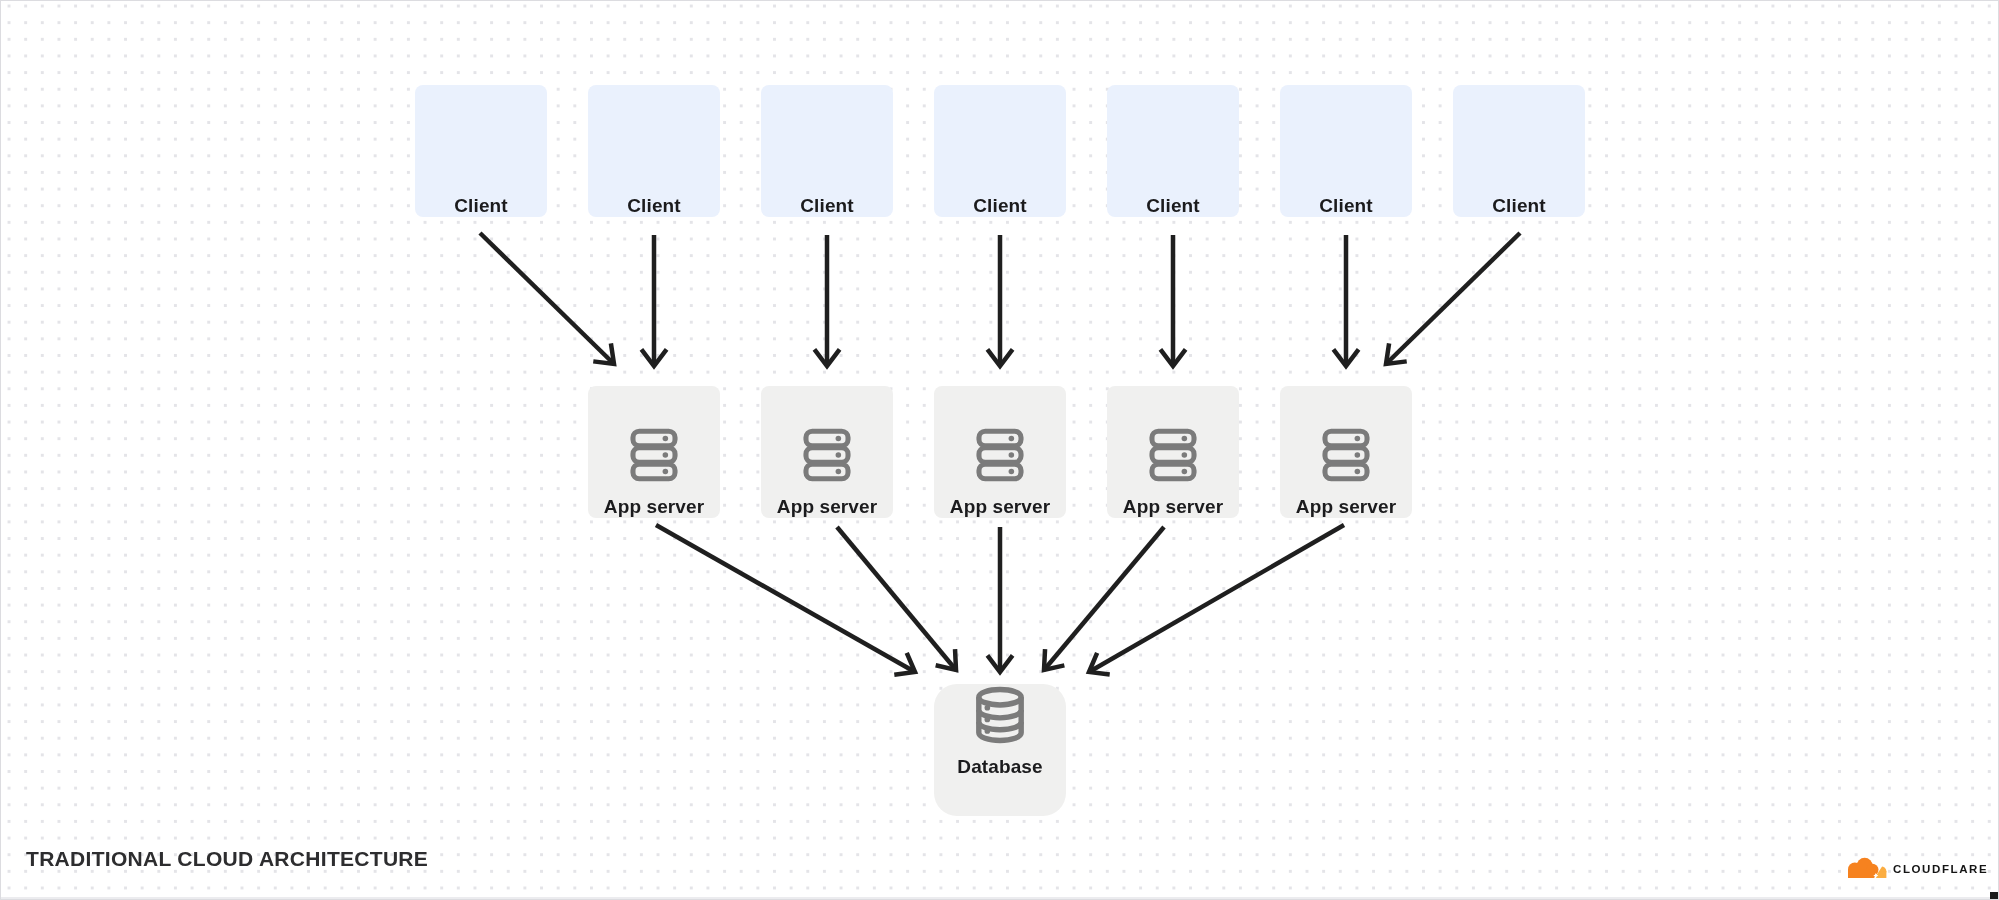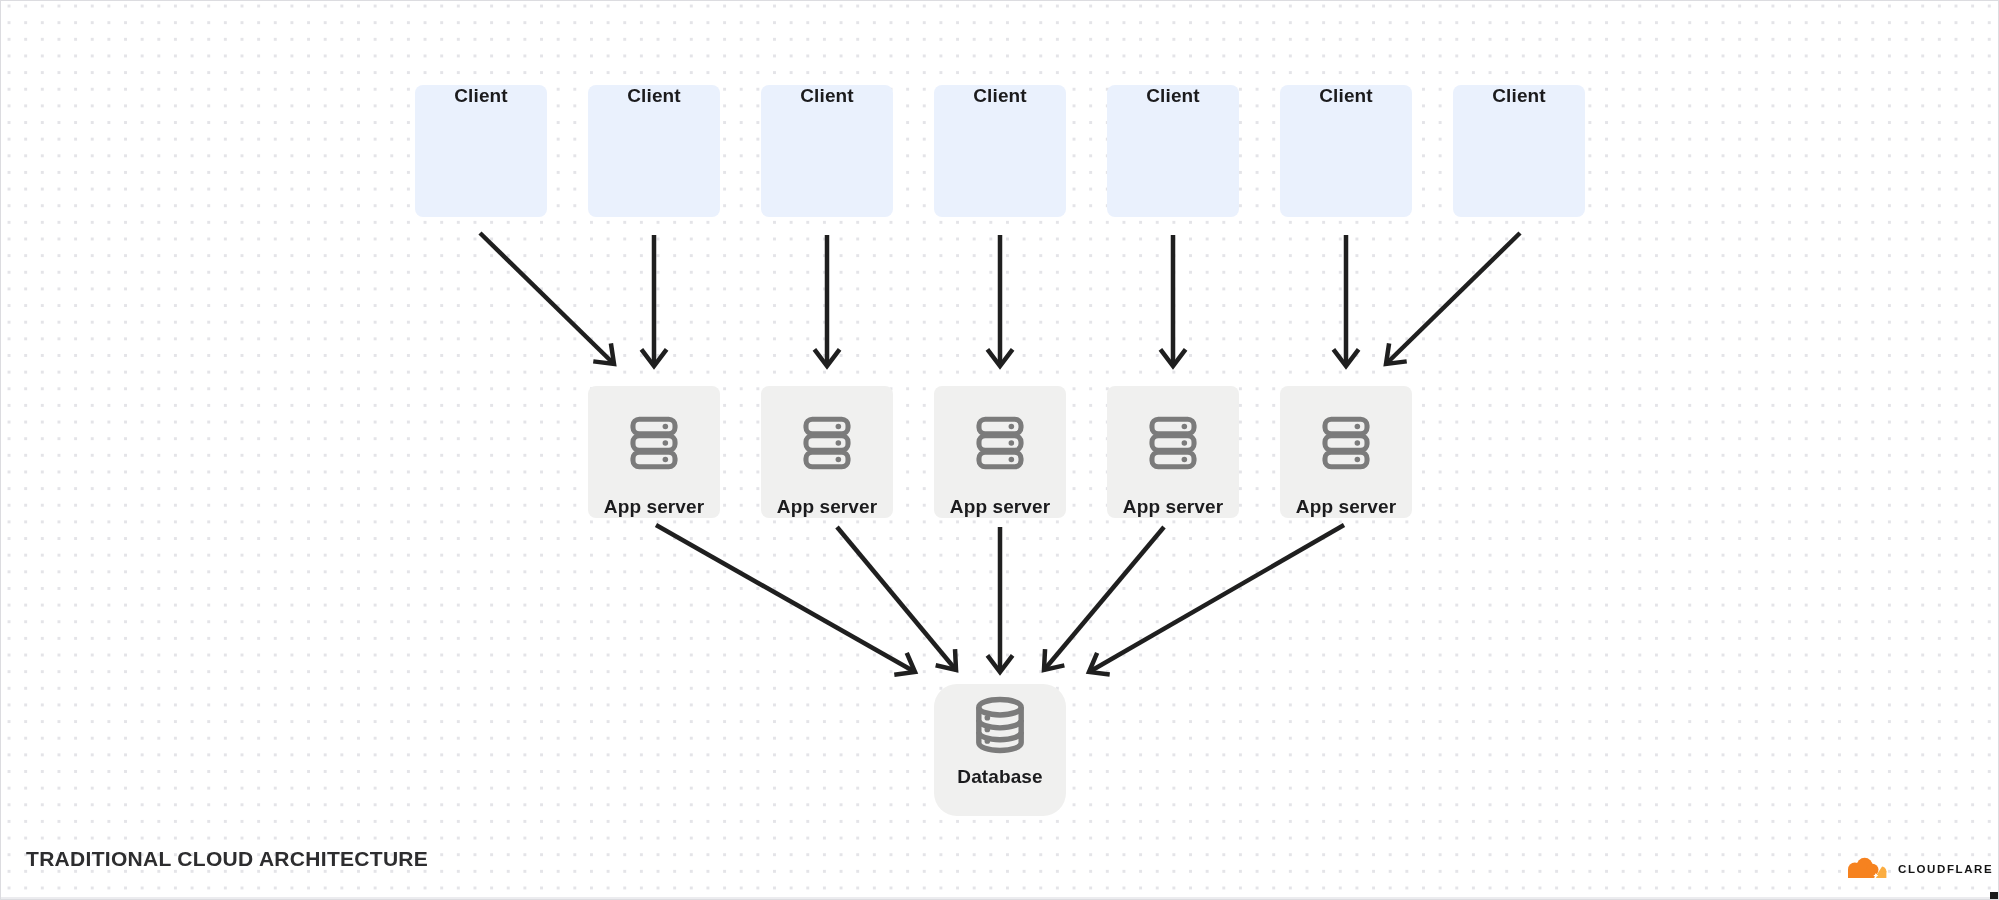--- a/index.html
+++ b/index.html
@@ -14,42 +14,42 @@
     box-shadow:inset 0 -2px 0 #ececef;
     box-sizing:border-box;
     overflow:hidden;
     font-family:"Liberation Sans","DejaVu Sans",sans-serif;
   }
   .node{
     position:absolute;
     width:132px;height:132px;
     border-radius:8px;
     display:flex;flex-direction:column;
-    align-items:center;justify-content:flex-start;
+    align-items:center;justify-content:flex-end;
   }
   .node.client{background:#eaf1fd;top:84px;}
-  .node.app{background:#f0f0ef;top:385px;justify-content:space-between;padding-top:28px;box-sizing:border-box;}
-  .node.db{background:#f0f0ef;top:683px;left:933px;justify-content:flex-start;padding-top:10px;box-sizing:border-box;border-radius:23px;}
+  .node.app{background:#f0f0ef;top:385px;justify-content:flex-end;padding-top:28px;box-sizing:border-box;}
+  .node.db{background:#f0f0ef;top:683px;left:933px;justify-content:flex-start;box-sizing:border-box;border-radius:23px;}
   .node-label{
     font-size:19px;font-weight:700;color:#1b1b1d;
     letter-spacing:0.1px;white-space:nowrap;
   }
   .node.app .node-label{margin-top:12px;}
   .node.db .node-label{margin-top:10px;}
   .node-icon{width:58px;height:58px;display:block;}
   .node.db .node-icon{width:62px;height:62px;}
   .edges{position:absolute;left:0;top:0;width:1999px;height:900px;pointer-events:none;}
   .diagram-title{
     position:absolute;left:25px;top:846px;
     font-size:21px;font-weight:700;color:#2d2d2f;
     letter-spacing:0.3px;white-space:nowrap;
   }
   .brand{
     position:absolute;left:1840px;top:853px;height:30px;
-    display:flex;align-items:center;gap:5px;
+    display:flex;align-items:center;
   }
   .brand-logo{width:52px;height:26px;display:block;}
   .brand-word{
     font-size:11.5px;font-weight:800;color:#141414;
     letter-spacing:1.6px;white-space:nowrap;
   }
   .corner-mark{
     position:absolute;right:0;bottom:0;width:8px;height:7px;background:#1a1a1a;
   }
 </style>

